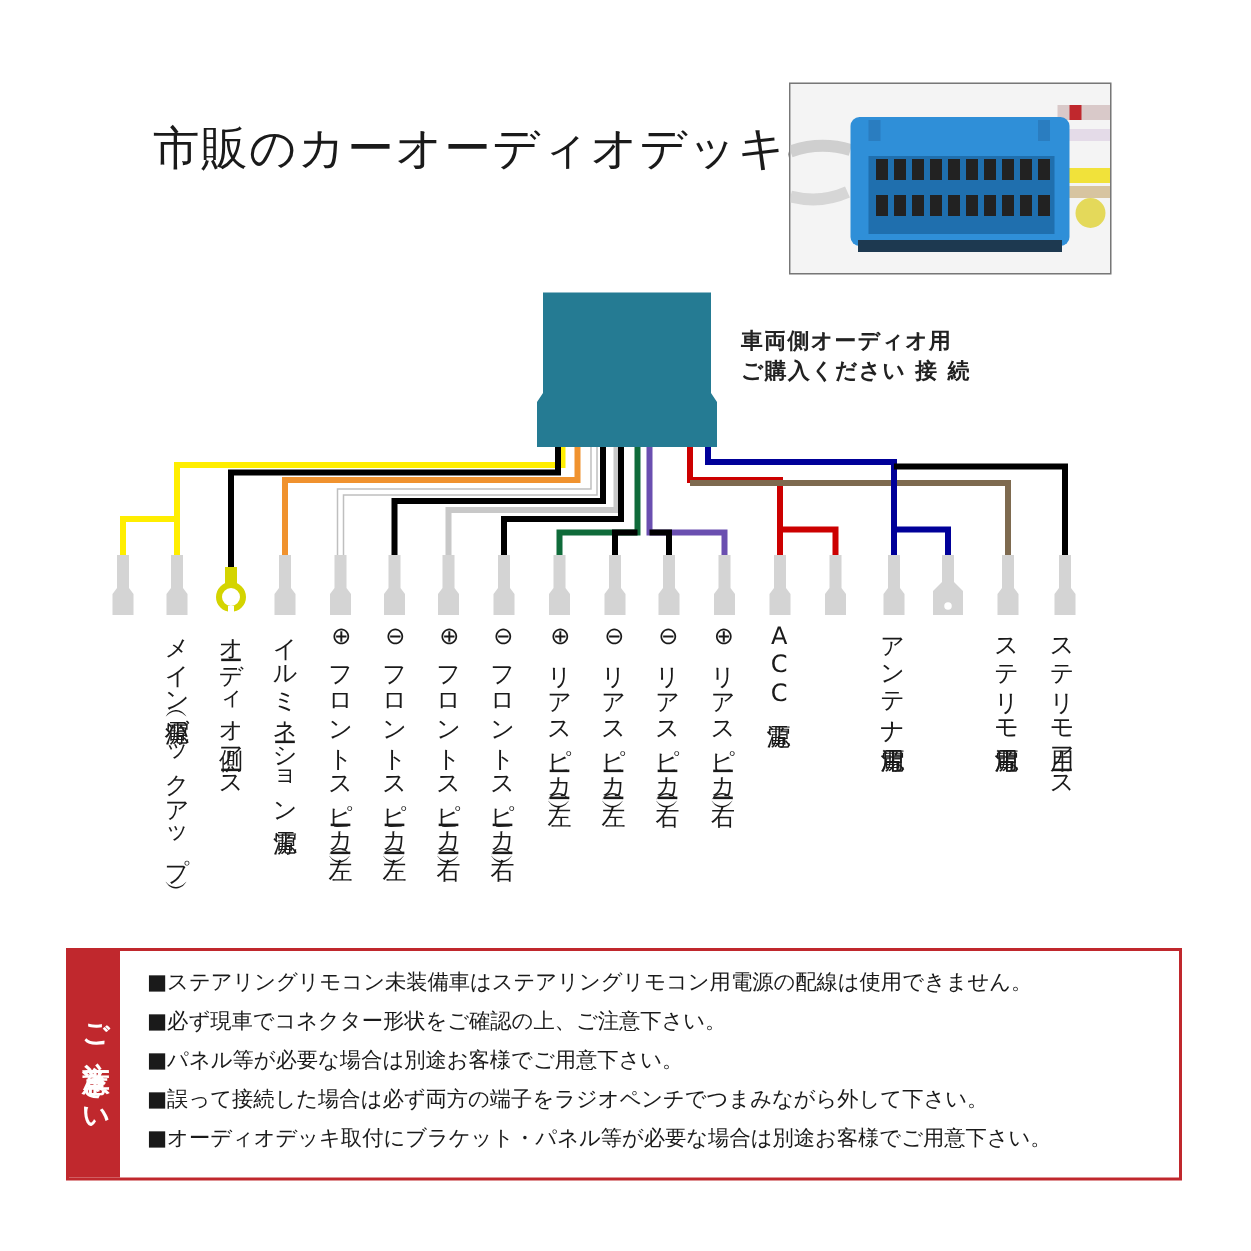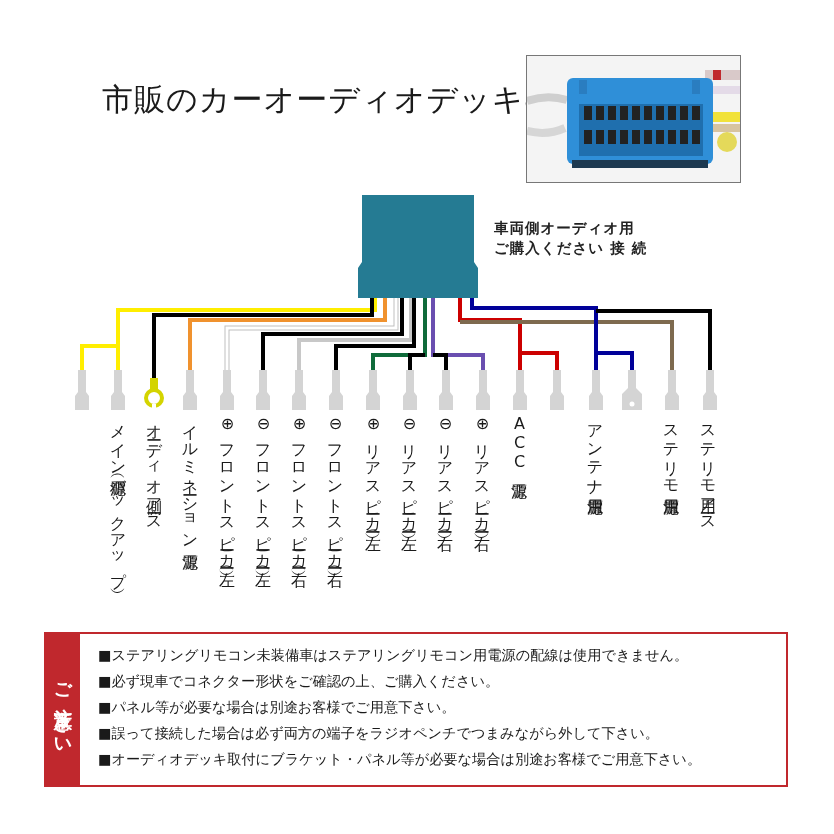--- a/index.html
+++ b/index.html
@@ -165,18 +165,18 @@
   <div class="vlabel" style="left:510px">ACC電源</div>
   <div class="vlabel" style="left:586px">アンテナ用電源</div>
   <div class="vlabel" style="left:662px">ステリモ用電源</div>
   <div class="vlabel" style="left:699px">ステリモ用アース</div>
 </div>
 
 <div class="notice">
   <div class="notice-tab">ご注意下さい</div>
   <ul class="notice-list">
     <li>■ステアリングリモコン未装備車はステアリングリモコン用電源の配線は使用できません。</li>
-    <li>■必ず現車でコネクター形状をご確認の上、ご購入ください。</li>
+    <li>■必ず現車でコネクター形状をご確認の上、ご注意下さい。</li>
     <li>■パネル等が必要な場合は別途お客様でご用意下さい。</li>
     <li>■誤って接続した場合は必ず両方の端子をラジオペンチでつまみながら外して下さい。</li>
     <li>■オーディオデッキ取付にブラケット・パネル等が必要な場合は別途お客様でご用意下さい。</li>
   </ul>
 </div>
 
 </body></html>

